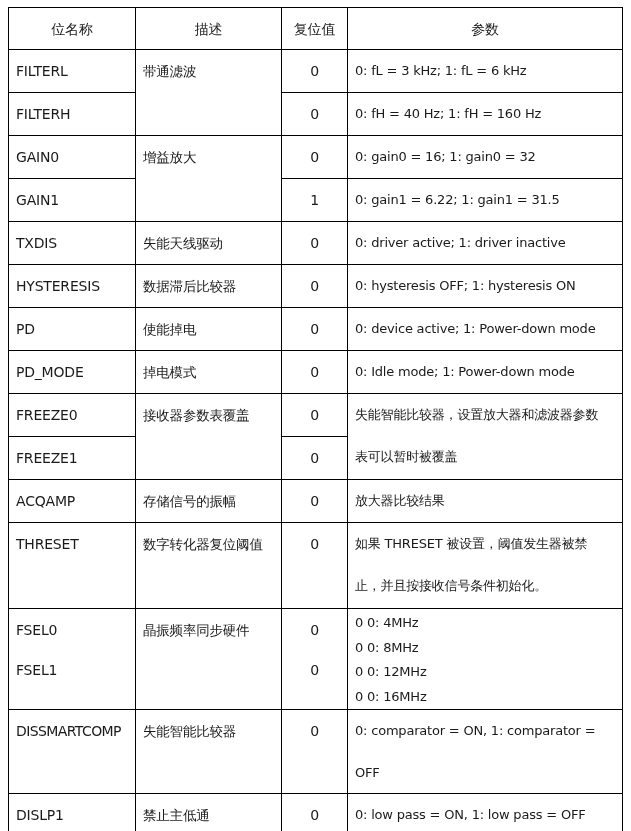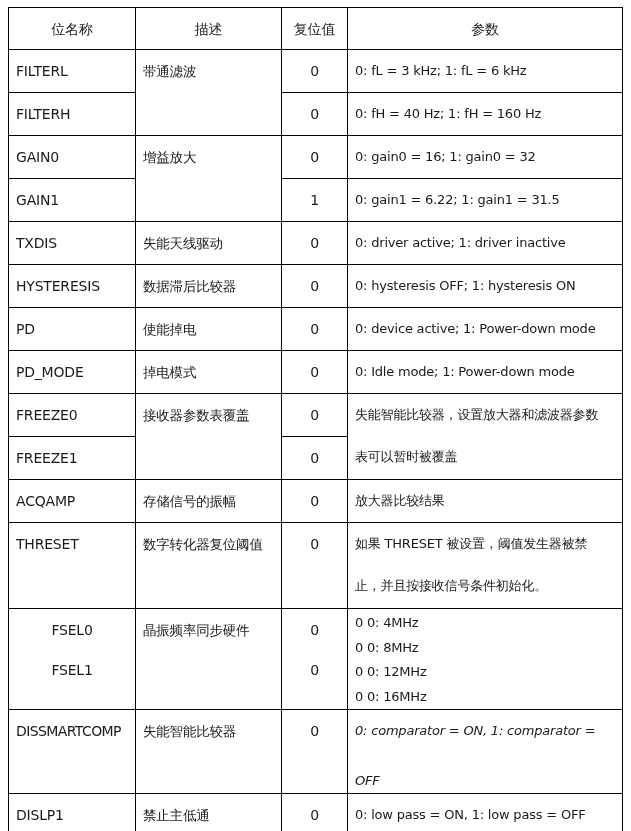--- a/index.html
+++ b/index.html
@@ -220,21 +220,21 @@
       <td class="param">
         <div class="para-lines" style="padding-top:11px;">
           <span>如果 THRESET  被设置，阈值发生器被禁</span>
           <span style="margin-top:22px;">止，并且按接收信号条件初始化。</span>
         </div>
       </td>
     </tr>
 
     <tr style="height:99px;">
       <td class="name">
-        <div class="fsel-names" style="padding-top:11px;text-align:center;">
+        <div class="fsel-names" style="padding-top:11px;">
           <span>FSEL0</span>
           <span style="margin-top:20px;">FSEL1</span>
         </div>
       </td>
       <td class="desc">
           <span class="pt">晶振频率同步硬件</span>
         </td>
       <td class="val">
         <div class="fsel-vals" style="padding-top:11px;">
           <span>0</span>
@@ -255,23 +255,23 @@
       <td class="name">
           <span class="pt" style="letter-spacing:-0.6px;">DISSMARTCOMP</span>
         </td>
       <td class="desc">
           <span class="pt">失能智能比较器</span>
         </td>
       <td class="val">
           <span class="pt">0</span>
         </td>
       <td class="param">
-        <div class="para-lines" style="padding-top:11px;font-style:italic;">
+        <div class="para-lines" style="padding-top:11px;">
           <span>0: comparator = ON, 1: comparator =</span>
-          <span style="margin-top:30px;">OFF</span>
+          <span style="margin-top:22px;">OFF</span>
         </div>
       </td>
     </tr>
 
     <tr class="h42">
       <td class="name">
           <span class="pt">DISLP1</span>
         </td>
       <td class="desc">
           <span class="pt">禁止主低通</span>

